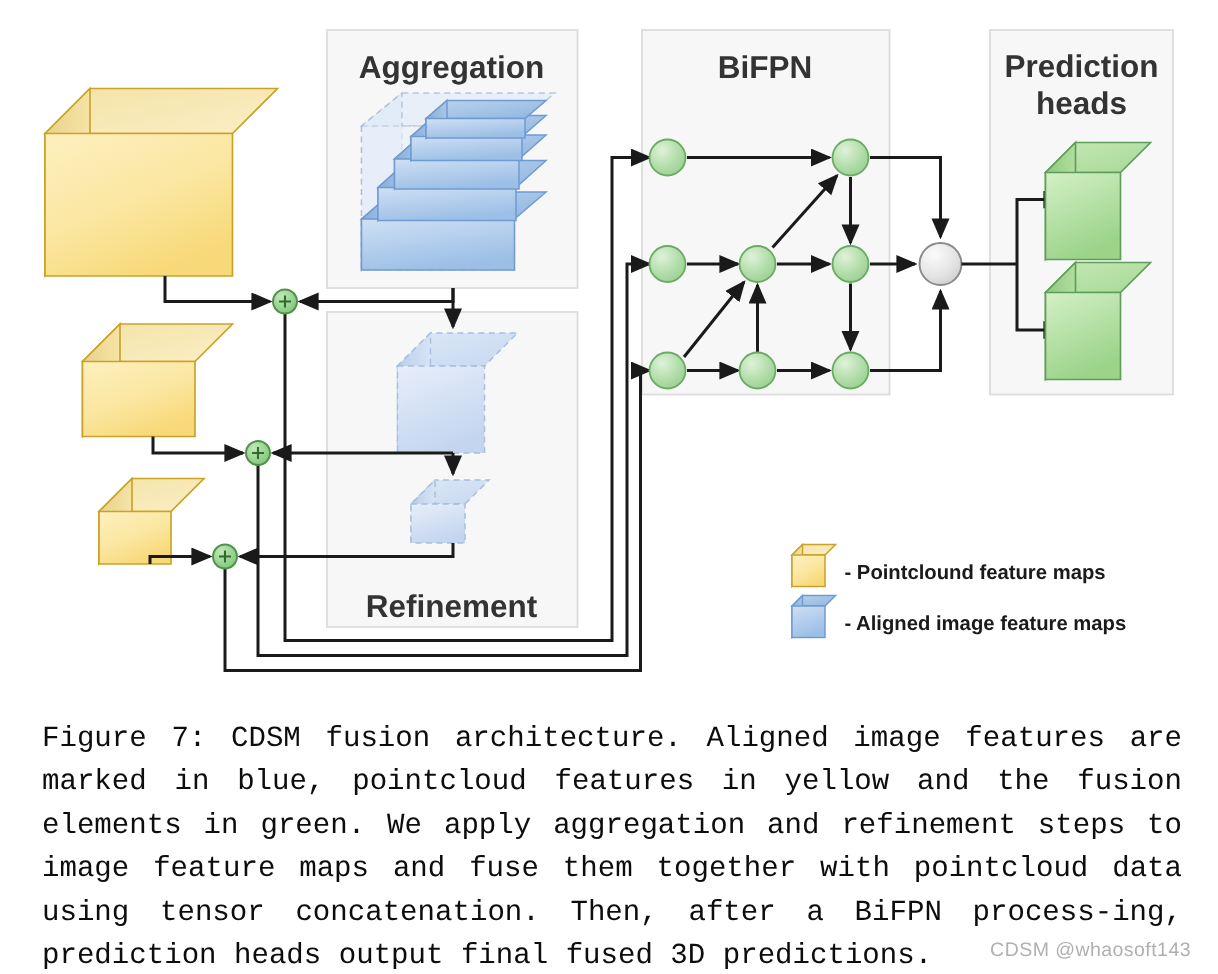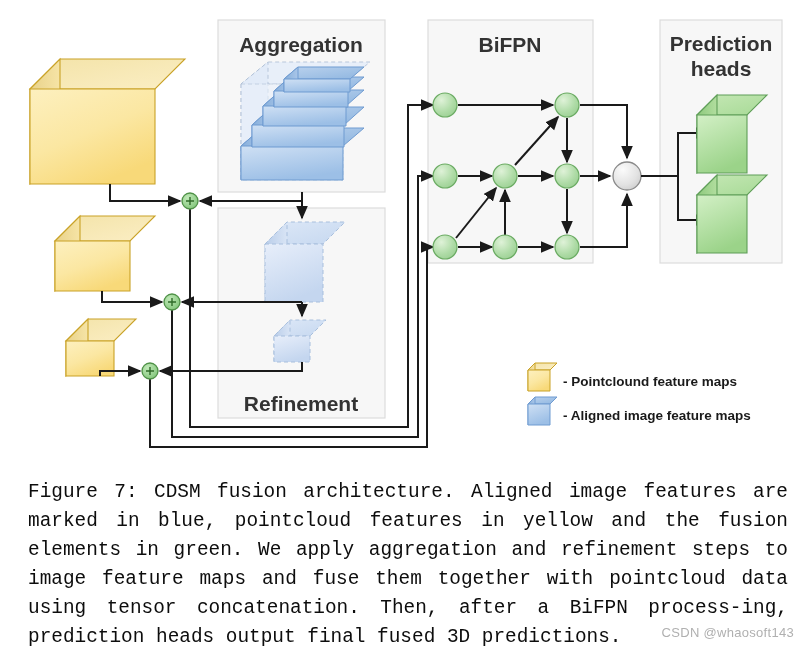--- a/index.html
+++ b/index.html
@@ -327,13 +327,13 @@
       <polygon points="528,404 528,425 535,418 535,397" fill="url(#gBlueSide)" stroke="#6f9bd1" stroke-width="1"></polygon>
       <polygon points="528,404 550,404 550,425 528,425" fill="url(#gBlueFace)" stroke="#6f9bd1" stroke-width="1"></polygon>
     </g>
     <text class="legend-label" x="563" y="420">- Aligned image feature maps</text>
   </g>
 </svg>
 </div>
 
 <div id="caption">Figure 7: CDSM fusion architecture. Aligned image features are marked in blue, pointcloud features in yellow and the fusion elements in green. We apply aggregation and refinement steps to image feature maps and fuse them together with pointcloud data using tensor concatenation. Then, after a BiFPN process-ing, prediction heads output final fused 3D predictions.</div>
 
-<div id="watermark">CSDN @whaosoft143</div>
+<div id="watermark">CDSM @whaosoft143</div>
 
 </body></html>

